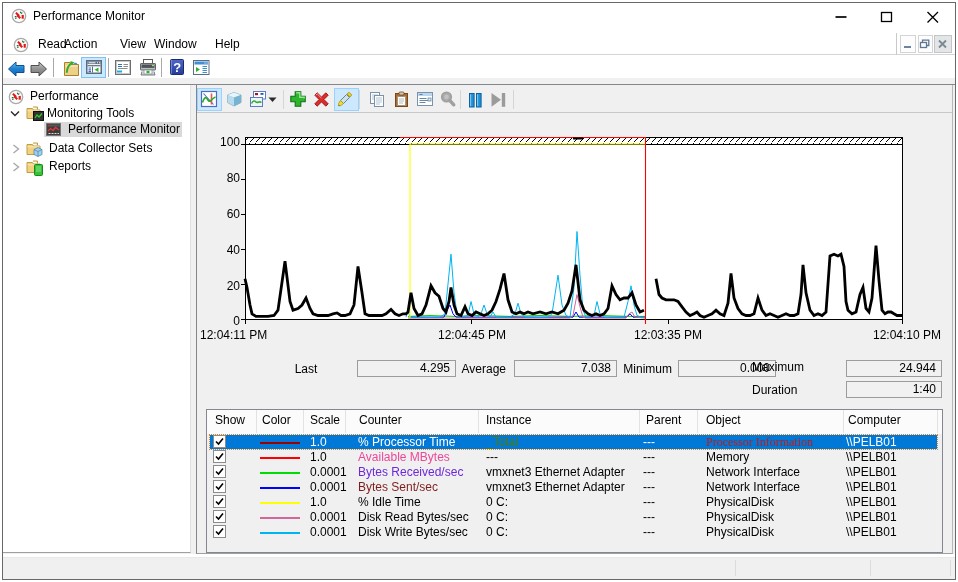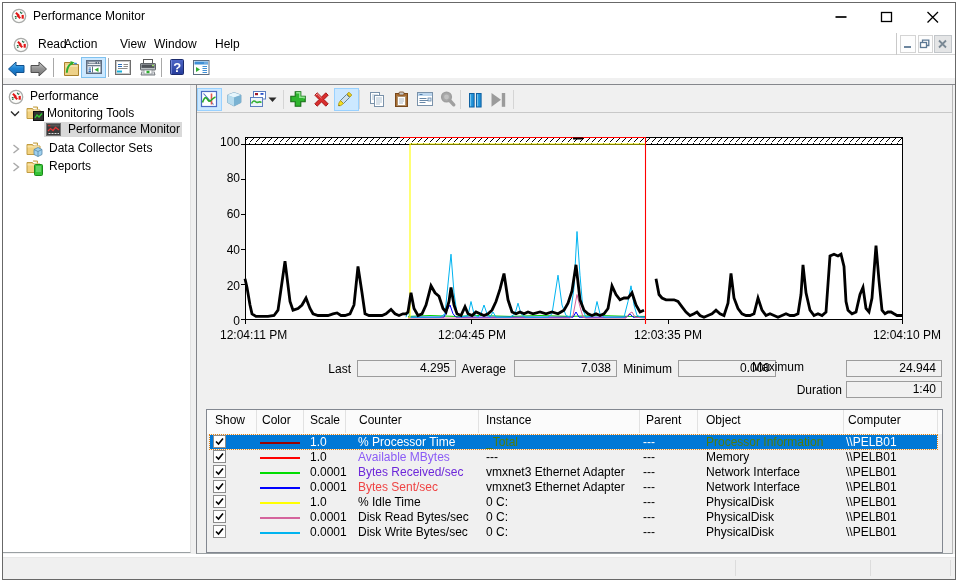--- a/index.html
+++ b/index.html
@@ -292,33 +292,33 @@
       <path d="M0.5 1 L10 7.8 L0.5 14.8 Z" fill="#9b9b9b"></path>
       <rect x="10.8" y="1" width="3.4" height="13.8" fill="#9b9b9b"></rect>
     </g>
 </svg>
 <div class="abs t12" style="left:206px;top:134px;width:34px;height:16px;line-height:16px;text-align:right;">100</div>
 <div class="abs t12" style="left:206px;top:170px;width:34px;height:16px;line-height:16px;text-align:right;">80</div>
 <div class="abs t12" style="left:206px;top:206px;width:34px;height:16px;line-height:16px;text-align:right;">60</div>
 <div class="abs t12" style="left:206px;top:242px;width:34px;height:16px;line-height:16px;text-align:right;">40</div>
 <div class="abs t12" style="left:206px;top:278px;width:34px;height:16px;line-height:16px;text-align:right;">20</div>
 <div class="abs t12" style="left:206px;top:313px;width:34px;height:16px;line-height:16px;text-align:right;">0</div>
-<div class="abs t12" style="left:220px;top:328px;height:14px;line-height:14px;">12:04:11 PM</div>
+<div class="abs t12" style="left:200px;top:328px;height:14px;line-height:14px;">12:04:11 PM</div>
 <div class="abs t12" style="left:438px;top:328px;height:14px;line-height:14px;">12:04:45 PM</div>
 <div class="abs t12" style="left:634px;top:328px;height:14px;line-height:14px;">12:03:35 PM</div>
 <div class="abs t12" style="left:873px;top:328px;height:14px;line-height:14px;">12:04:10 PM</div>
-<div class="abs t12" style="left:261px;top:361px;width:90px;height:16px;line-height:16px;text-align:right;">Last</div>
+<div class="abs t12" style="left:261px;top:361px;width:90px;height:16px;line-height:16px;text-align:center;">Last</div>
 <div class="abs t12" style="left:357px;top:360px;width:99px;height:17px;line-height:15px;text-align:right;padding-right:5px;background:#f1f1f1;border:1px solid #9c9c9c;">4.295</div>
 <div class="abs t12" style="left:416px;top:361px;width:90px;height:16px;line-height:16px;text-align:right;">Average</div>
 <div class="abs t12" style="left:514px;top:360px;width:103px;height:17px;line-height:15px;text-align:right;padding-right:5px;background:#f1f1f1;border:1px solid #9c9c9c;">7.038</div>
 <div class="abs t12" style="left:582px;top:361px;width:90px;height:16px;line-height:16px;text-align:right;">Minimum</div>
 <div class="abs t12" style="left:678px;top:360px;width:98px;height:17px;line-height:15px;text-align:right;padding-right:5px;background:#f1f1f1;border:1px solid #9c9c9c;">0.000</div>
 <div class="abs t12" style="left:752px;top:359px;width:90px;height:16px;line-height:16px;">Maximum</div>
 <div class="abs t12" style="left:846px;top:360px;width:96px;height:17px;line-height:15px;text-align:right;padding-right:5px;background:#f1f1f1;border:1px solid #9c9c9c;">24.944</div>
-<div class="abs t12" style="left:752px;top:382px;width:90px;height:16px;line-height:16px;text-align:right;">Duration</div>
+<div class="abs t12" style="left:752px;top:382px;width:90px;height:16px;line-height:16px;text-align:left;">Duration</div>
 <div class="abs t12" style="left:846px;top:381px;width:96px;height:17px;line-height:15px;text-align:right;padding-right:5px;background:#f1f1f1;border:1px solid #9c9c9c;">1:40</div>
 <div class="abs" style="left:206px;top:409px;width:737px;height:144px;background:#f0f0f0;border:1px solid #828790;"></div>
 <div class="abs" style="left:207px;top:410px;width:735px;height:24px;background:#fbfbfb;"></div>
 <div class="abs" style="left:256px;top:410px;width:1px;height:23px;background:#e2e2e2;"></div>
 <div class="abs" style="left:303px;top:410px;width:1px;height:23px;background:#e2e2e2;"></div>
 <div class="abs" style="left:345px;top:410px;width:1px;height:23px;background:#e2e2e2;"></div>
 <div class="abs" style="left:478px;top:410px;width:1px;height:23px;background:#e2e2e2;"></div>
 <div class="abs" style="left:639px;top:410px;width:1px;height:23px;background:#e2e2e2;"></div>
 <div class="abs" style="left:697px;top:410px;width:1px;height:23px;background:#e2e2e2;"></div>
 <div class="abs" style="left:843px;top:410px;width:1px;height:23px;background:#e2e2e2;"></div>
@@ -335,29 +335,29 @@
 <div class="abs" style="left:210px;top:435px;width:727px;height:14px;background:#0078d7;"></div>
 <div class="abs" style="left:213px;top:435px;width:13px;height:13px;background:#fff;border:1px solid #8c8c8c;"></div>
 <svg class="abs" style="left:213px;top:435px;width:13px;height:13px;" viewBox="0 0 13 13">
     <polyline points="3,6.5 5.5,9 10,3.5" fill="none" stroke="#000" stroke-width="1.6"></polyline>
   </svg>
 <div class="abs" style="left:260px;top:442px;width:40px;height:2px;background:#990000;"></div>
 <div class="abs t12" style="left:310px;top:435px;height:15px;line-height:15px;color:#fff;">1.0</div>
 <div class="abs t12" style="left:358px;top:435px;height:15px;line-height:15px;color:#fff;">% Processor Time</div>
 <div class="abs t12" style="left:486px;top:435px;height:15px;line-height:15px;color:#4d7c0f;text-align:center;">_Total</div>
 <div class="abs t12" style="left:643px;top:435px;height:15px;line-height:15px;color:#fff;">---</div>
-<div class="abs t12" style="left:706px;top:435px;height:15px;line-height:15px;color:#4d7c0f;">Processor Information</div>
+<div class="abs t12" style="left:706px;top:435px;height:15px;line-height:15px;color:#b91c1c;font-family:Liberation Serif, serif;">Processor Information</div>
 <div class="abs t12" style="left:846px;top:435px;height:15px;line-height:15px;color:#fff;">\\PELB01</div>
 <div class="abs" style="left:213px;top:450px;width:13px;height:13px;background:#fff;border:1px solid #8c8c8c;"></div>
 <svg class="abs" style="left:213px;top:450px;width:13px;height:13px;" viewBox="0 0 13 13">
     <polyline points="3,6.5 5.5,9 10,3.5" fill="none" stroke="#000" stroke-width="1.6"></polyline>
   </svg>
 <div class="abs" style="left:260px;top:457px;width:40px;height:2px;background:#ff0000;"></div>
 <div class="abs t12" style="left:310px;top:450px;height:15px;line-height:15px;color:#000;">1.0</div>
-<div class="abs t12" style="left:358px;top:450px;height:15px;line-height:15px;color:#8b5cf6;">Available MBytes</div>
+<div class="abs t12" style="left:358px;top:450px;height:15px;line-height:15px;color:#ec4899;">Available MBytes</div>
 <div class="abs t12" style="left:486px;top:450px;height:15px;line-height:15px;color:#000;">---</div>
 <div class="abs t12" style="left:643px;top:450px;height:15px;line-height:15px;color:#000;">---</div>
 <div class="abs t12" style="left:706px;top:450px;height:15px;line-height:15px;color:#000;">Memory</div>
 <div class="abs t12" style="left:846px;top:450px;height:15px;line-height:15px;color:#000;">\\PELB01</div>
 <div class="abs" style="left:213px;top:465px;width:13px;height:13px;background:#fff;border:1px solid #8c8c8c;"></div>
 <svg class="abs" style="left:213px;top:465px;width:13px;height:13px;" viewBox="0 0 13 13">
     <polyline points="3,6.5 5.5,9 10,3.5" fill="none" stroke="#000" stroke-width="1.6"></polyline>
   </svg>
 <div class="abs" style="left:260px;top:472px;width:40px;height:2px;background:#00dd00;"></div>
 <div class="abs t12" style="left:310px;top:465px;height:15px;line-height:15px;color:#000;">0.0001</div>
@@ -365,21 +365,21 @@
 <div class="abs t12" style="left:486px;top:465px;height:15px;line-height:15px;color:#000;">vmxnet3 Ethernet Adapter</div>
 <div class="abs t12" style="left:643px;top:465px;height:15px;line-height:15px;color:#000;">---</div>
 <div class="abs t12" style="left:706px;top:465px;height:15px;line-height:15px;color:#000;">Network Interface</div>
 <div class="abs t12" style="left:846px;top:465px;height:15px;line-height:15px;color:#000;">\\PELB01</div>
 <div class="abs" style="left:213px;top:480px;width:13px;height:13px;background:#fff;border:1px solid #8c8c8c;"></div>
 <svg class="abs" style="left:213px;top:480px;width:13px;height:13px;" viewBox="0 0 13 13">
     <polyline points="3,6.5 5.5,9 10,3.5" fill="none" stroke="#000" stroke-width="1.6"></polyline>
   </svg>
 <div class="abs" style="left:260px;top:487px;width:40px;height:2px;background:#0000ff;"></div>
 <div class="abs t12" style="left:310px;top:480px;height:15px;line-height:15px;color:#000;">0.0001</div>
-<div class="abs t12" style="left:358px;top:480px;height:15px;line-height:15px;color:#ef4444;">Bytes Sent/sec</div>
+<div class="abs t12" style="left:358px;top:480px;height:15px;line-height:15px;color:#7f1d1d;">Bytes Sent/sec</div>
 <div class="abs t12" style="left:486px;top:480px;height:15px;line-height:15px;color:#000;">vmxnet3 Ethernet Adapter</div>
 <div class="abs t12" style="left:643px;top:480px;height:15px;line-height:15px;color:#000;">---</div>
 <div class="abs t12" style="left:706px;top:480px;height:15px;line-height:15px;color:#000;">Network Interface</div>
 <div class="abs t12" style="left:846px;top:480px;height:15px;line-height:15px;color:#000;">\\PELB01</div>
 <div class="abs" style="left:213px;top:495px;width:13px;height:13px;background:#fff;border:1px solid #8c8c8c;"></div>
 <svg class="abs" style="left:213px;top:495px;width:13px;height:13px;" viewBox="0 0 13 13">
     <polyline points="3,6.5 5.5,9 10,3.5" fill="none" stroke="#000" stroke-width="1.6"></polyline>
   </svg>
 <div class="abs" style="left:260px;top:502px;width:40px;height:2px;background:#ffff00;"></div>
 <div class="abs t12" style="left:310px;top:495px;height:15px;line-height:15px;color:#000;">1.0</div>

